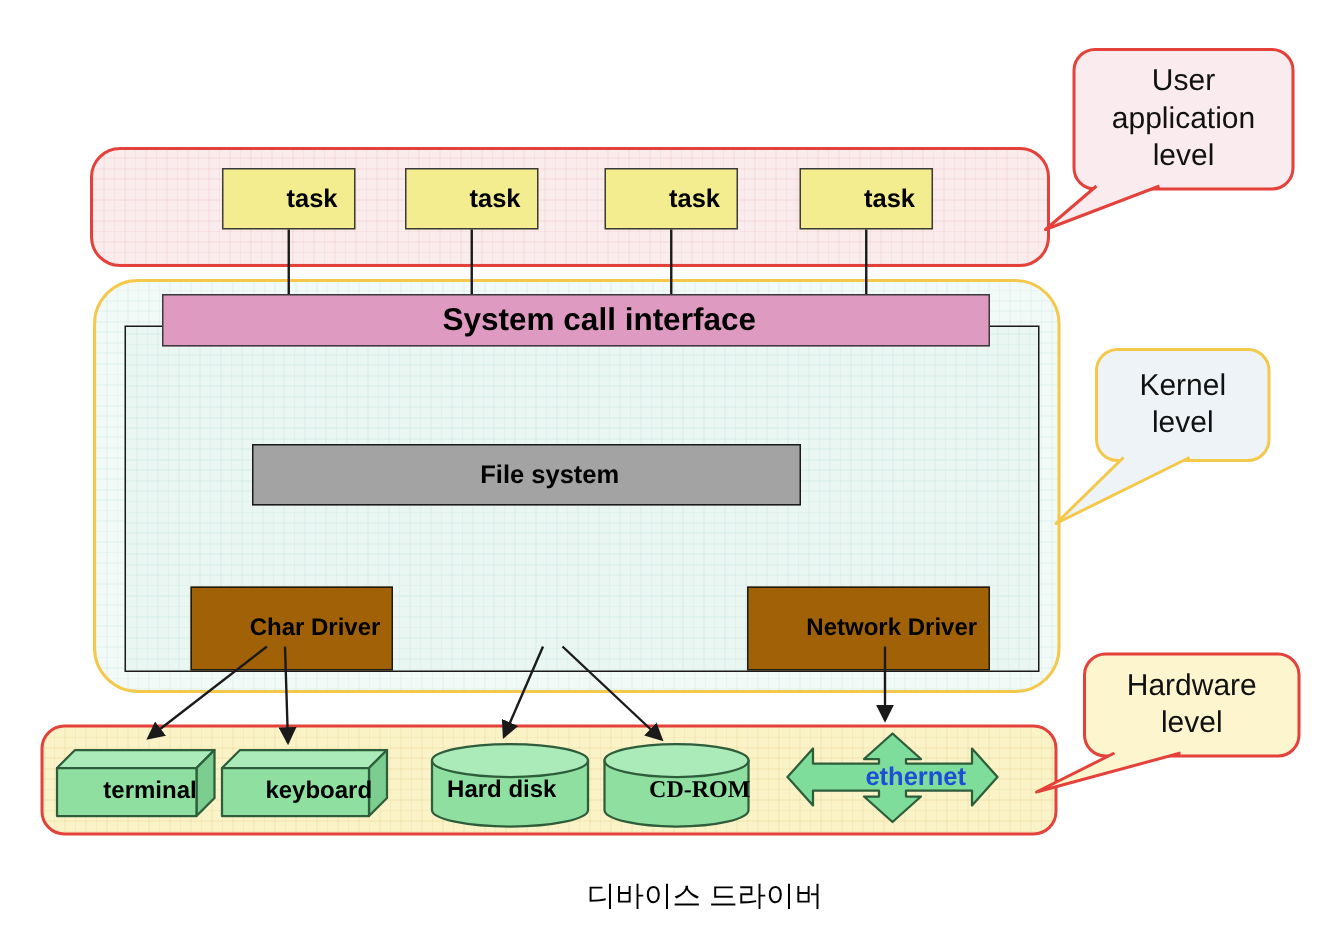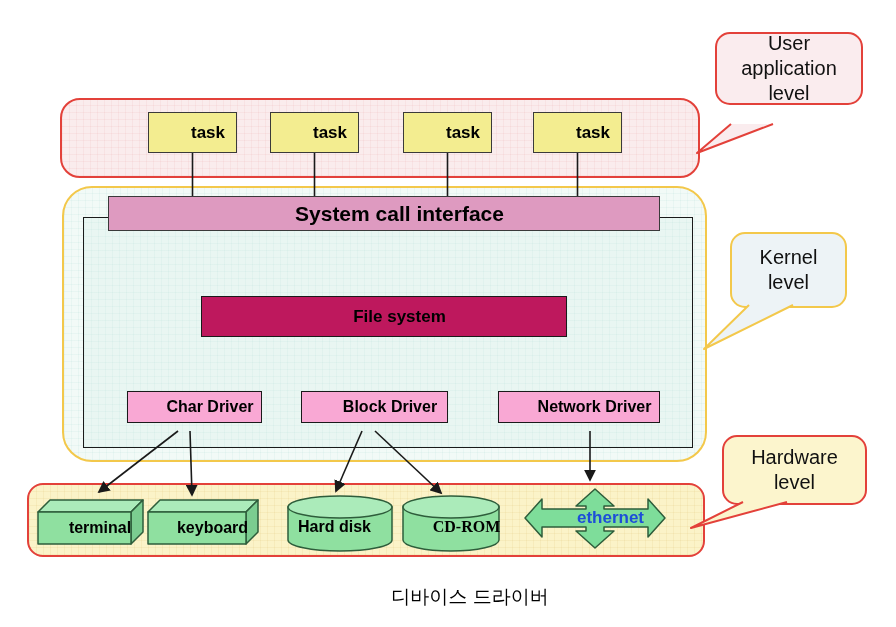--- a/index.html
+++ b/index.html
@@ -50,41 +50,41 @@
   .task{
     top:112px;width:89px;height:41px;background:#f3ed90;border:1.5px solid #3a3a3a;
     font-weight:bold;font-size:17px;z-index:2;
   }
   .t1{left:148px}.t2{left:270px}.t3{left:403px}.t4{left:533px}
   .syscall{
     left:108px;top:196px;width:552px;height:35px;background:#de9ac0;border:1.5px solid #3a3a3a;
     font-weight:bold;font-size:21px;z-index:2;
   }
   .filesys{
-    left:201px;top:296px;width:366px;height:41px;background:#be185d;border:1.5px solid #1a1a1a;
+    left:168px;top:296px;width:366px;height:41px;background:#a3a3a3;border:1.5px solid #1a1a1a;
     font-weight:bold;font-size:17px;z-index:2;
   }
   .ddi{
     left:84px;top:337px;width:609px;height:42px;background:#b2e9e4;border:1.5px solid #1a1a1a;
     font-weight:bold;font-size:17px;z-index:2;
   }
   .driver{
-    top:391px;height:32px;background:#f9a8d4;border:1.5px solid #1a1a1a;
+    top:391px;height:56px;background:#a16207;border:1.5px solid #1a1a1a;
     font-weight:bold;font-size:16px;z-index:2;
   }
   .drv-char{left:127px;width:135px;}
   .drv-block{left:301px;width:147px;}
   .drv-net{left:498px;width:162px;}
 
   
   .callout{
     border-radius:15px;z-index:4;font-size:20px;line-height:25px;color:#111;
     display:flex;flex-direction:column;align-items:center;justify-content:center;text-align:center;
   }
-  .co-user{left:715px;top:32px;width:148px;height:73px;background:#faecee;border:2px solid #e3413a;align-items:center;}
+  .co-user{left:715px;top:32px;width:148px;height:95px;background:#faecee;border:2px solid #e3413a;align-items:center;}
   .co-kernel{left:730px;top:232px;width:117px;height:76px;background:#edf3f6;border:2px solid #f3c84b;}
   .co-hw{left:722px;top:435px;width:145px;height:70px;background:#fcf5cd;border:2px solid #e3413a;}
 
   
   .hwlabel{z-index:10;font-weight:bold;font-size:16px;white-space:nowrap;}
   .lb-terminal{left:38px;top:512px;width:93px;height:32px;}
   .lb-keyboard{left:148px;top:512px;width:98px;height:32px;}
   .lb-harddisk{left:275px;top:510px;width:88px;height:34px;}
   .lb-cdrom{left:403px;top:510px;width:96px;height:34px;font-family:Liberation Serif, serif;}
   .lb-ethernet{left:545px;top:502px;width:100px;height:32px;font-size:17px;color:#1d4ed8;}
@@ -105,21 +105,20 @@
 
   <div class="abs cellcenter task t1">task</div>
   <div class="abs cellcenter task t2">task</div>
   <div class="abs cellcenter task t3">task</div>
   <div class="abs cellcenter task t4">task</div>
 
   <div class="abs cellcenter syscall">System call interface</div>
   <div class="abs cellcenter filesys">File system</div>
 
   <div class="abs cellcenter driver drv-char">Char Driver</div>
-  <div class="abs cellcenter driver drv-block">Block Driver</div>
   <div class="abs cellcenter driver drv-net">Network Driver</div>
 
   <div class="abs callout co-user">
     <div>User</div>
     <div>application</div>
     <div>level</div>
   </div>
   <div class="abs callout co-kernel">
     <div>Kernel</div>
     <div>level</div>

